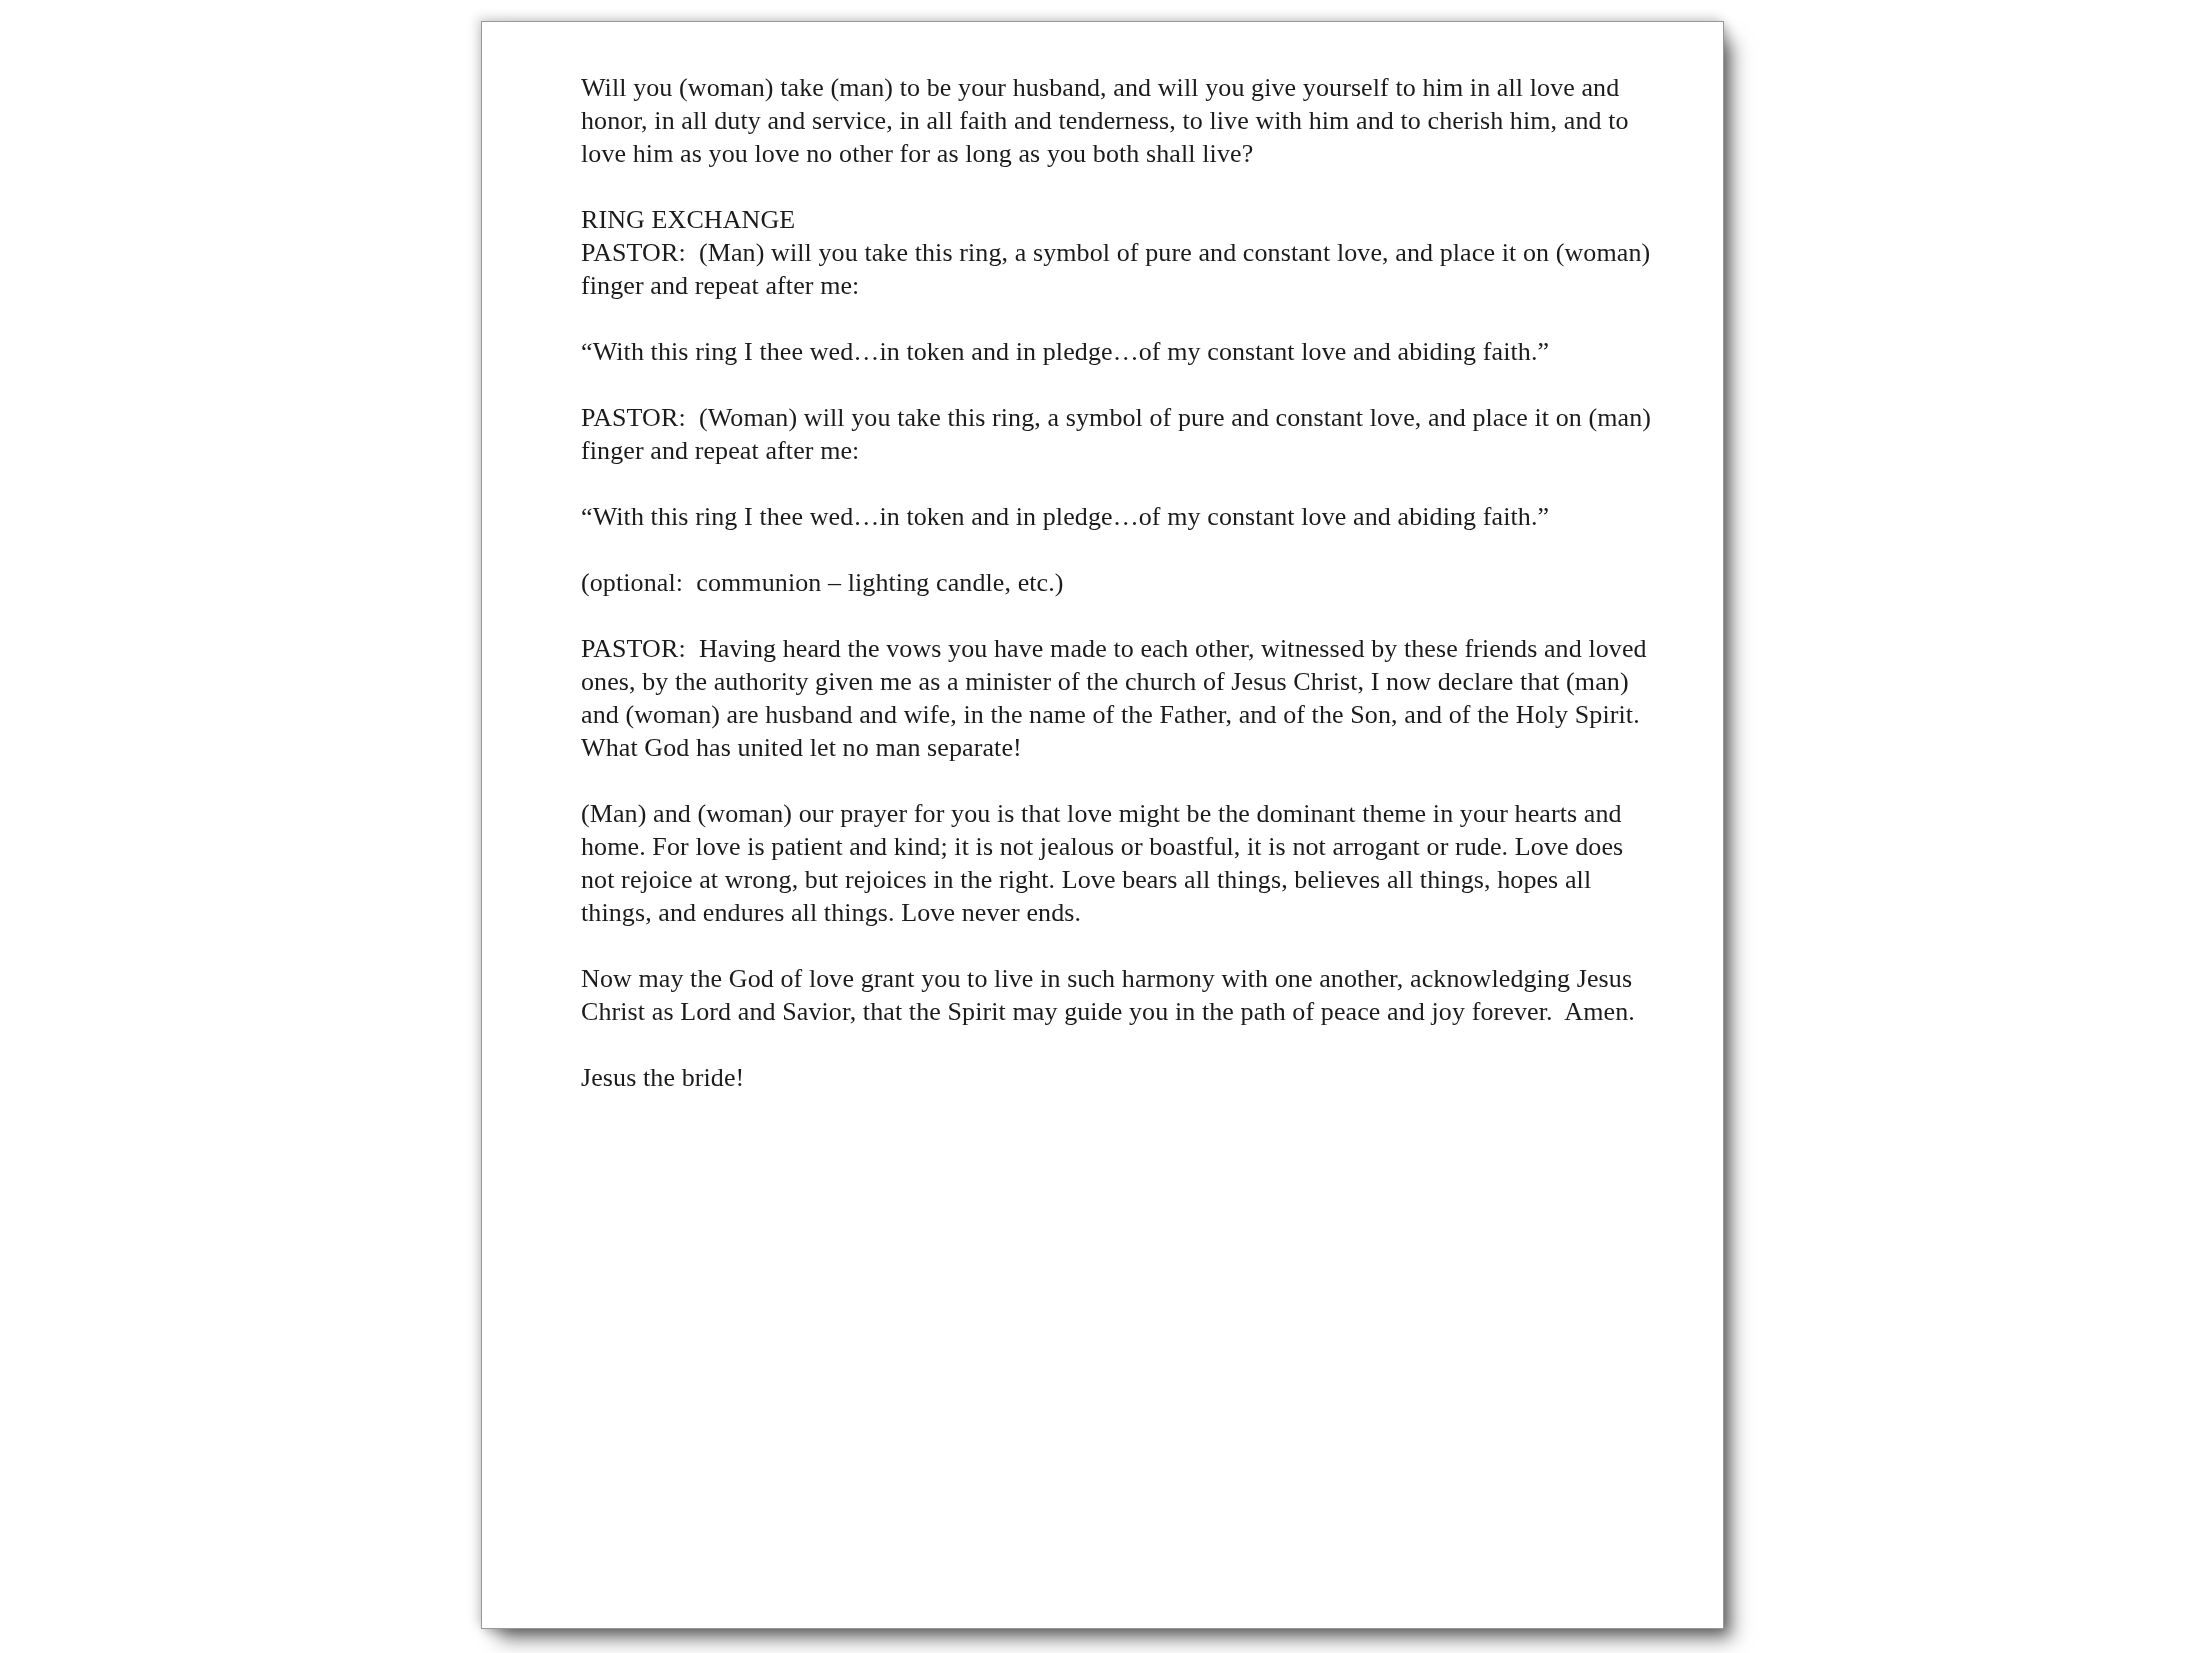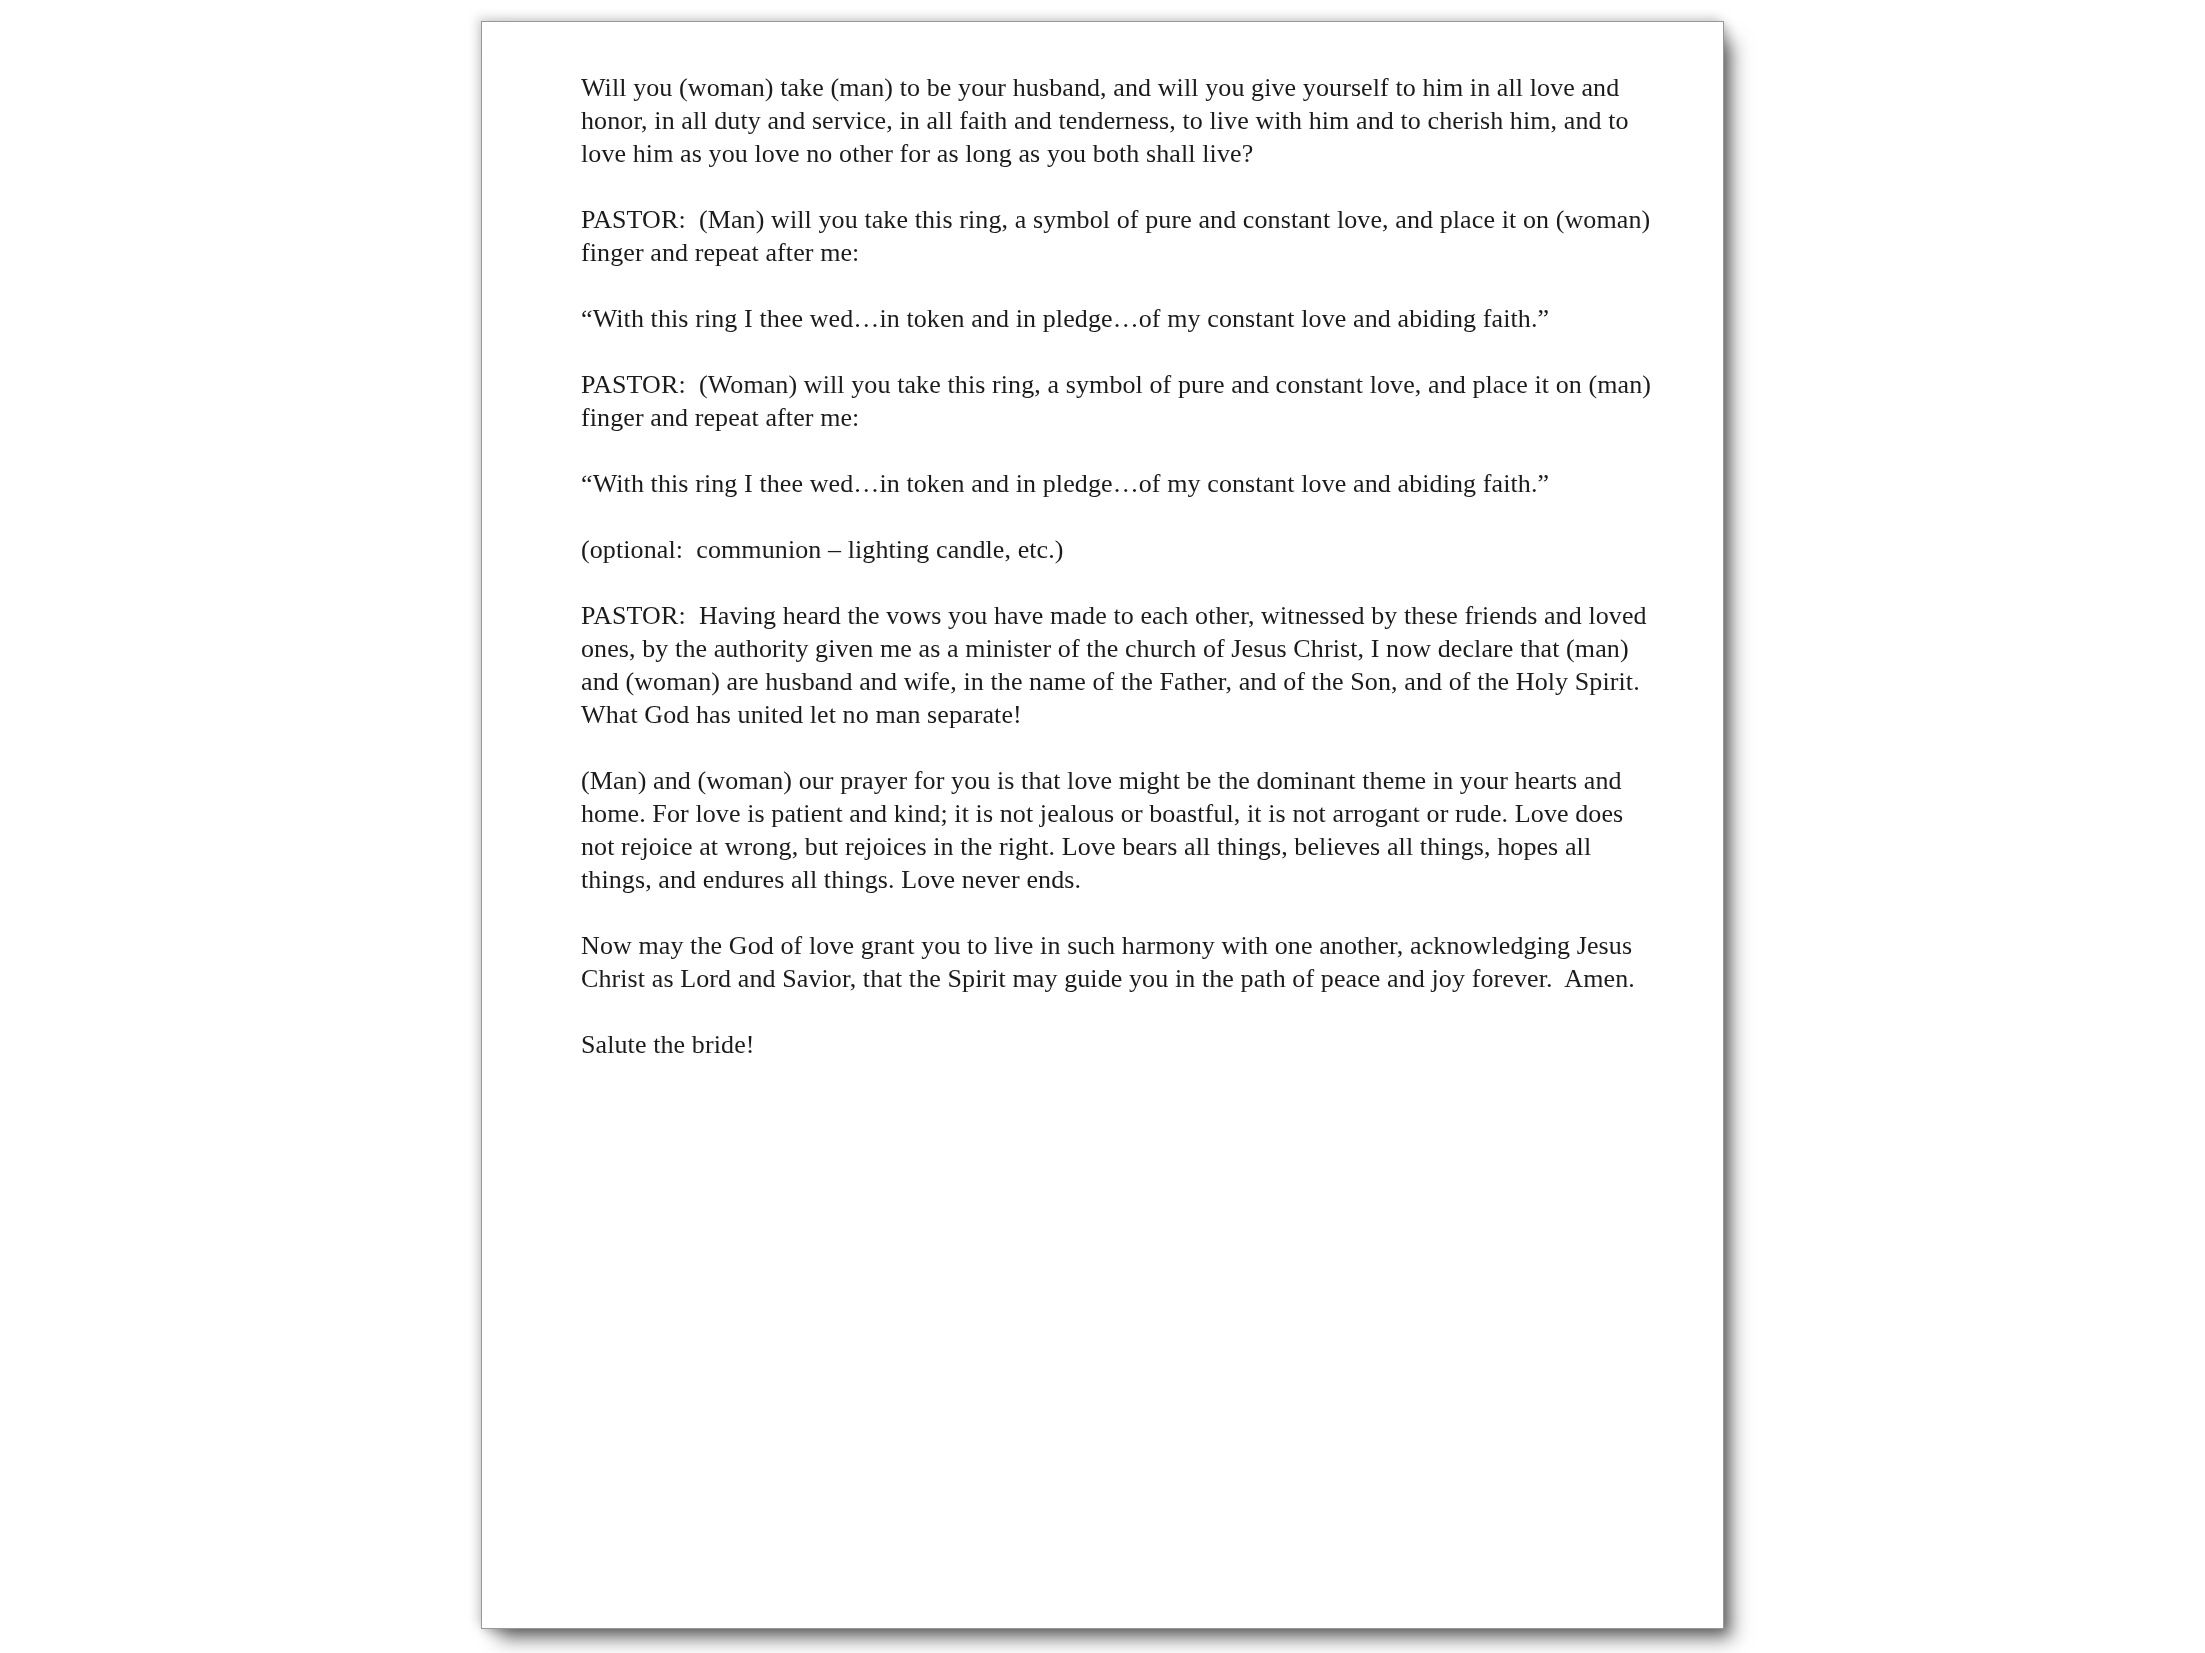--- a/index.html
+++ b/index.html
@@ -53,25 +53,26 @@
     margin-bottom: 0;
   }
 </style>
 </head>
 <body>
 
 <div class="stage" style="background: rgb(255, 255, 255);">
   <div class="paper" style="background: rgb(255, 255, 255); border-color: rgb(152, 152, 152);">
     <div class="content" style="color: rgb(27, 27, 27);">
       <p class="block">Will you (woman) take (man) to be your husband, and will you give yourself to him in all love and honor, in all duty and service, in all faith and tenderness, to live with him and to cherish him, and to love him as you love no other for as long as you both shall live?</p>
+      <p class="block heading">RING EXCHANGE</p>
       <p class="block">PASTOR:  (Man) will you take this ring, a symbol of pure and constant love, and place it on (woman) finger and repeat after me:</p>
       <p class="block">“With this ring I thee wed…in token and in pledge…of my constant love and abiding faith.”</p>
       <p class="block">PASTOR:  (Woman) will you take this ring, a symbol of pure and constant love, and place it on (man) finger and repeat after me:</p>
       <p class="block">“With this ring I thee wed…in token and in pledge…of my constant love and abiding faith.”</p>
       <p class="block">(optional:  communion – lighting candle, etc.)</p>
       <p class="block">PASTOR:  Having heard the vows you have made to each other, witnessed by these friends and loved ones, by the authority given me as a minister of the church of Jesus Christ, I now declare that (man) and (woman) are husband and wife, in the name of the Father, and of the Son, and of the Holy Spirit. What God has united let no man separate!</p>
       <p class="block">(Man) and (woman) our prayer for you is that love might be the dominant theme in your hearts and home. For love is patient and kind; it is not jealous or boastful, it is not arrogant or rude. Love does not rejoice at wrong, but rejoices in the right. Love bears all things, believes all things, hopes all things, and endures all things. Love never ends.</p>
       <p class="block">Now may the God of love grant you to live in such harmony with one another, acknowledging Jesus Christ as Lord and Savior, that the Spirit may guide you in the path of peace and joy forever.  Amen.</p>
-      <p class="block">Salute the bride!</p>
+      <p class="block">Jesus the bride!</p>
     </div>
   </div>
 </div>
 
 
 </body></html>

